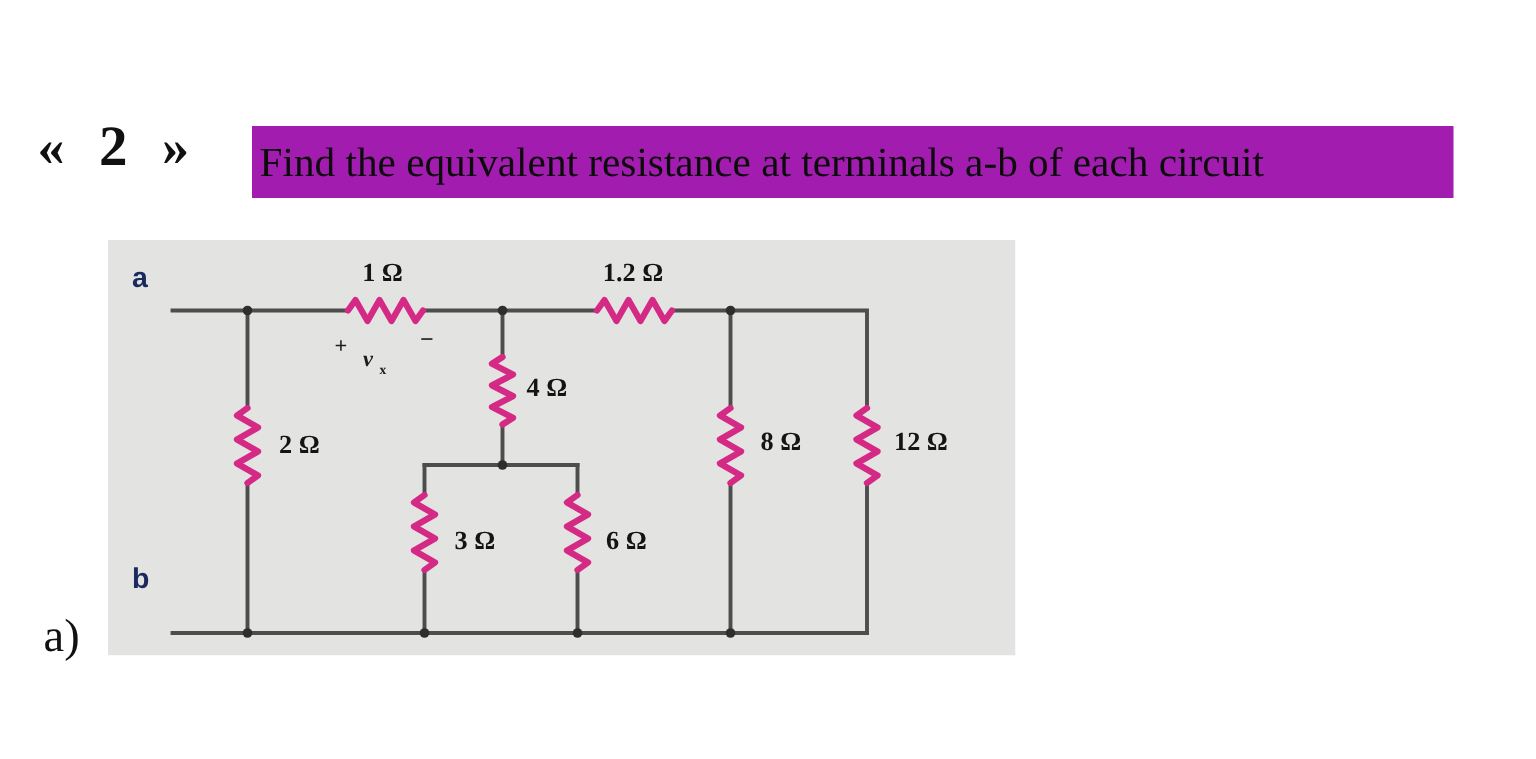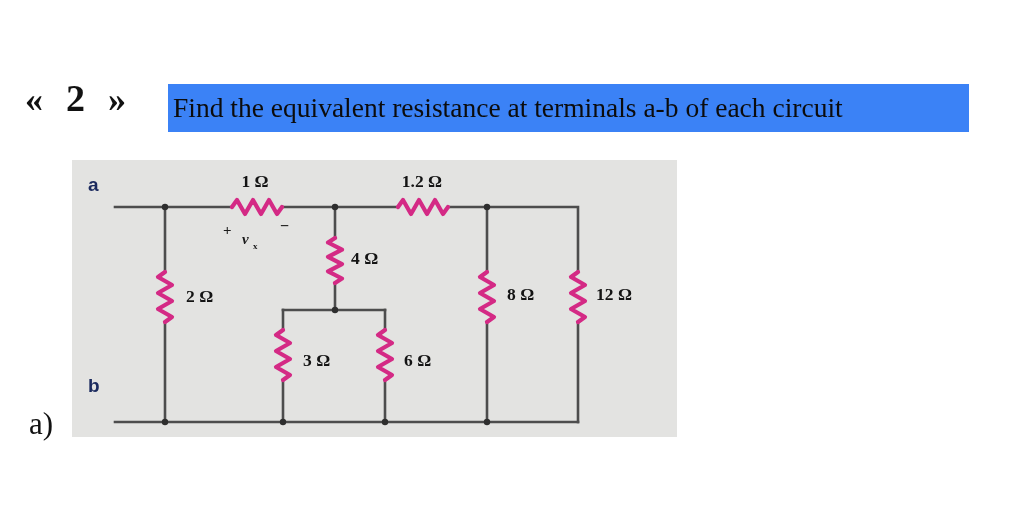--- a/index.html
+++ b/index.html
@@ -3,21 +3,21 @@
 <meta charset="utf-8">
 <style>
   html,body{margin:0;padding:0;}
   .page{position:relative;width:1024px;height:506px;background:#ffffff;overflow:hidden;
         font-family:"Liberation Serif", serif;}
   .header{position:absolute;left:25px;top:76px;display:flex;align-items:baseline;gap:23px;
           font-weight:bold;color:#111;}
   .guillemet{font-size:36px;}
   .prob-num{font-size:38px;}
   .highlight{position:absolute;left:168px;top:84px;width:796px;height:48px;
-             background:#3b82f6;color:#0c0c0c;font-size:27.5px;line-height:47px;
+             background:#a21caf;color:#0c0c0c;font-size:27.5px;line-height:47px;
              padding-left:5px;white-space:nowrap;}
   .figure{position:absolute;left:72px;top:160px;width:605px;height:277px;}
   .caption{position:absolute;left:29px;top:406px;font-size:31px;color:#111;}
   
   .wire{stroke:#4d4d4d;stroke-width:2.6;fill:none;stroke-linecap:square;}
   .res{stroke:#d42a85;stroke-width:4.2;fill:none;stroke-linejoin:round;stroke-linecap:round;}
   .dot{fill:#2e2e2e;stroke:none;}
   .rlabel{font-family:"Liberation Serif", serif;font-weight:bold;font-size:17.5px;fill:#141414;}
   .term{font-family:"Liberation Sans", sans-serif;font-weight:bold;font-size:19px;fill:#1b2a5e;}
   .ann{font-family:"Liberation Serif", serif;font-weight:bold;fill:#1c1c1c;}

